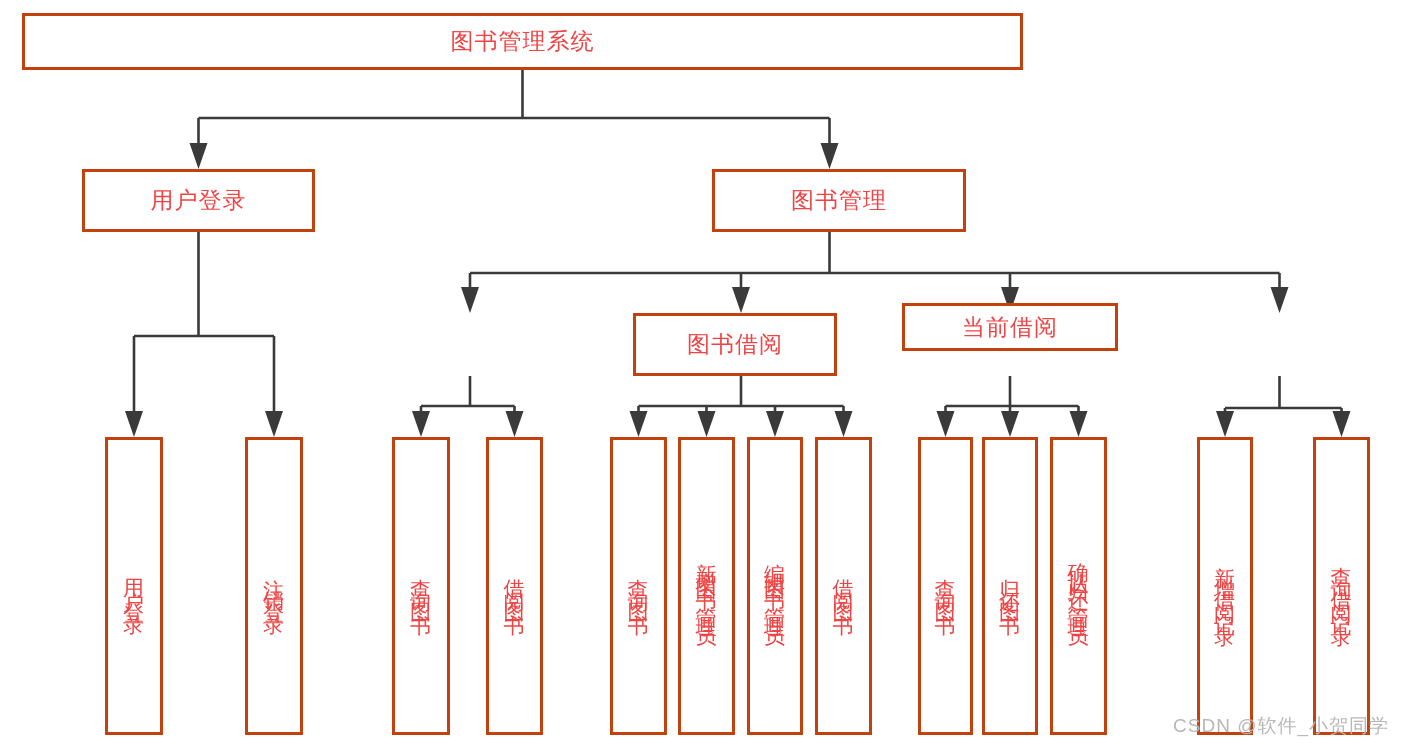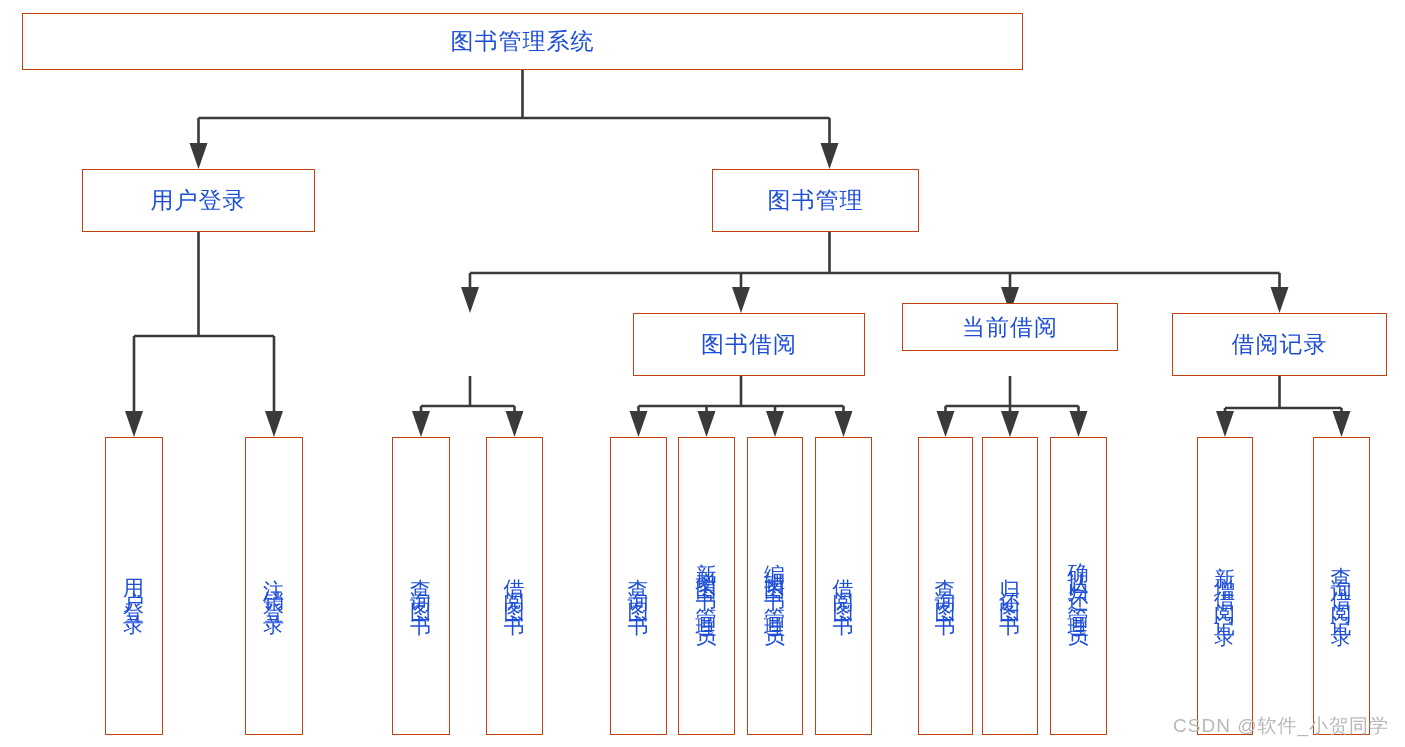--- a/index.html
+++ b/index.html
@@ -4,23 +4,23 @@
 <style>
   html,body{margin:0;padding:0;background:#fff;}
   body{
     width:1405px;height:747px;position:relative;overflow:hidden;
     font-family:"Liberation Sans","DejaVu Sans",sans-serif;
   }
   #stage{position:absolute;inset:0;width:1405px;height:747px;}
   #edges{position:absolute;left:0;top:0;pointer-events:none;}
   .box{
     position:absolute;box-sizing:border-box;
-    border:1px solid #c2410c;background:#fff;
+    border:3px solid #c2410c;background:#fff;
     display:flex;align-items:center;justify-content:center;
-    color:#1d4ed8;
+    color:#ef4444;
   }
   .h{font-size:23px;letter-spacing:1px;}
   .v{
     writing-mode:vertical-rl;
     font-size:21px;letter-spacing:12px;line-height:1;
   }
   .v.long{letter-spacing:9px;}
   .watermark{
     position:absolute;right:16px;bottom:8px;
     font-size:19px;color:#b8b8b8;letter-spacing:1px;
@@ -57,25 +57,24 @@
       <polygon points="1010,437 1001,411 1019,411" fill="#3a3a3a"></polygon>
       <polygon points="1078.5,437 1069.5,411 1087.5,411" fill="#3a3a3a"></polygon>
       <path d="M1279.5 376 V408 M1225 408 H1341.5 M1225 408 V417 M1341.5 408 V417 " fill="none" stroke="#3a3a3a" stroke-width="2.6"></path>
       <polygon points="1225,437 1216,411 1234,411" fill="#3a3a3a"></polygon>
       <polygon points="1341.5,437 1332.5,411 1350.5,411" fill="#3a3a3a"></polygon>
     </svg>
 
   <div class="box h" style="left:22px;top:13px;width:1001px;height:57px">图书管理系统</div>
 
   <div class="box h" style="left:82px;top:169px;width:233px;height:63px">用户登录</div>
-  <div class="box h" style="left:712px;top:169px;width:207px;height:63px">图书管理</div>
+  <div class="box h" style="left:712px;top:169px;width:254px;height:63px">图书管理</div>
 
-  <div class="box h" style="left:633px;top:313px;width:232px;height:63px">图书借阅</div>
+  <div class="box h" style="left:633px;top:313px;width:204px;height:63px">图书借阅</div>
   <div class="box h" style="left:902px;top:303px;width:216px;height:48px">当前借阅</div>
-  <div class="box h" style="left:1172px;top:313px;width:215px;height:63px">借阅记录</div>
 
   <div class="box v" style="left:105px;top:437px;width:58px;height:298px">用户登录</div>
   <div class="box v" style="left:245px;top:437px;width:58px;height:298px">注销登录</div>
 
   <div class="box v" style="left:392px;top:437px;width:58px;height:298px">查询图书</div>
   <div class="box v" style="left:486px;top:437px;width:57px;height:298px">借阅图书</div>
 
   <div class="box v" style="left:610px;top:437px;width:57px;height:298px">查询图书</div>
   <div class="box v long" style="left:678px;top:437px;width:57px;height:298px">新增图书（管理员）</div>
   <div class="box v long" style="left:747px;top:437px;width:56px;height:298px">编辑图书（管理员）</div>

